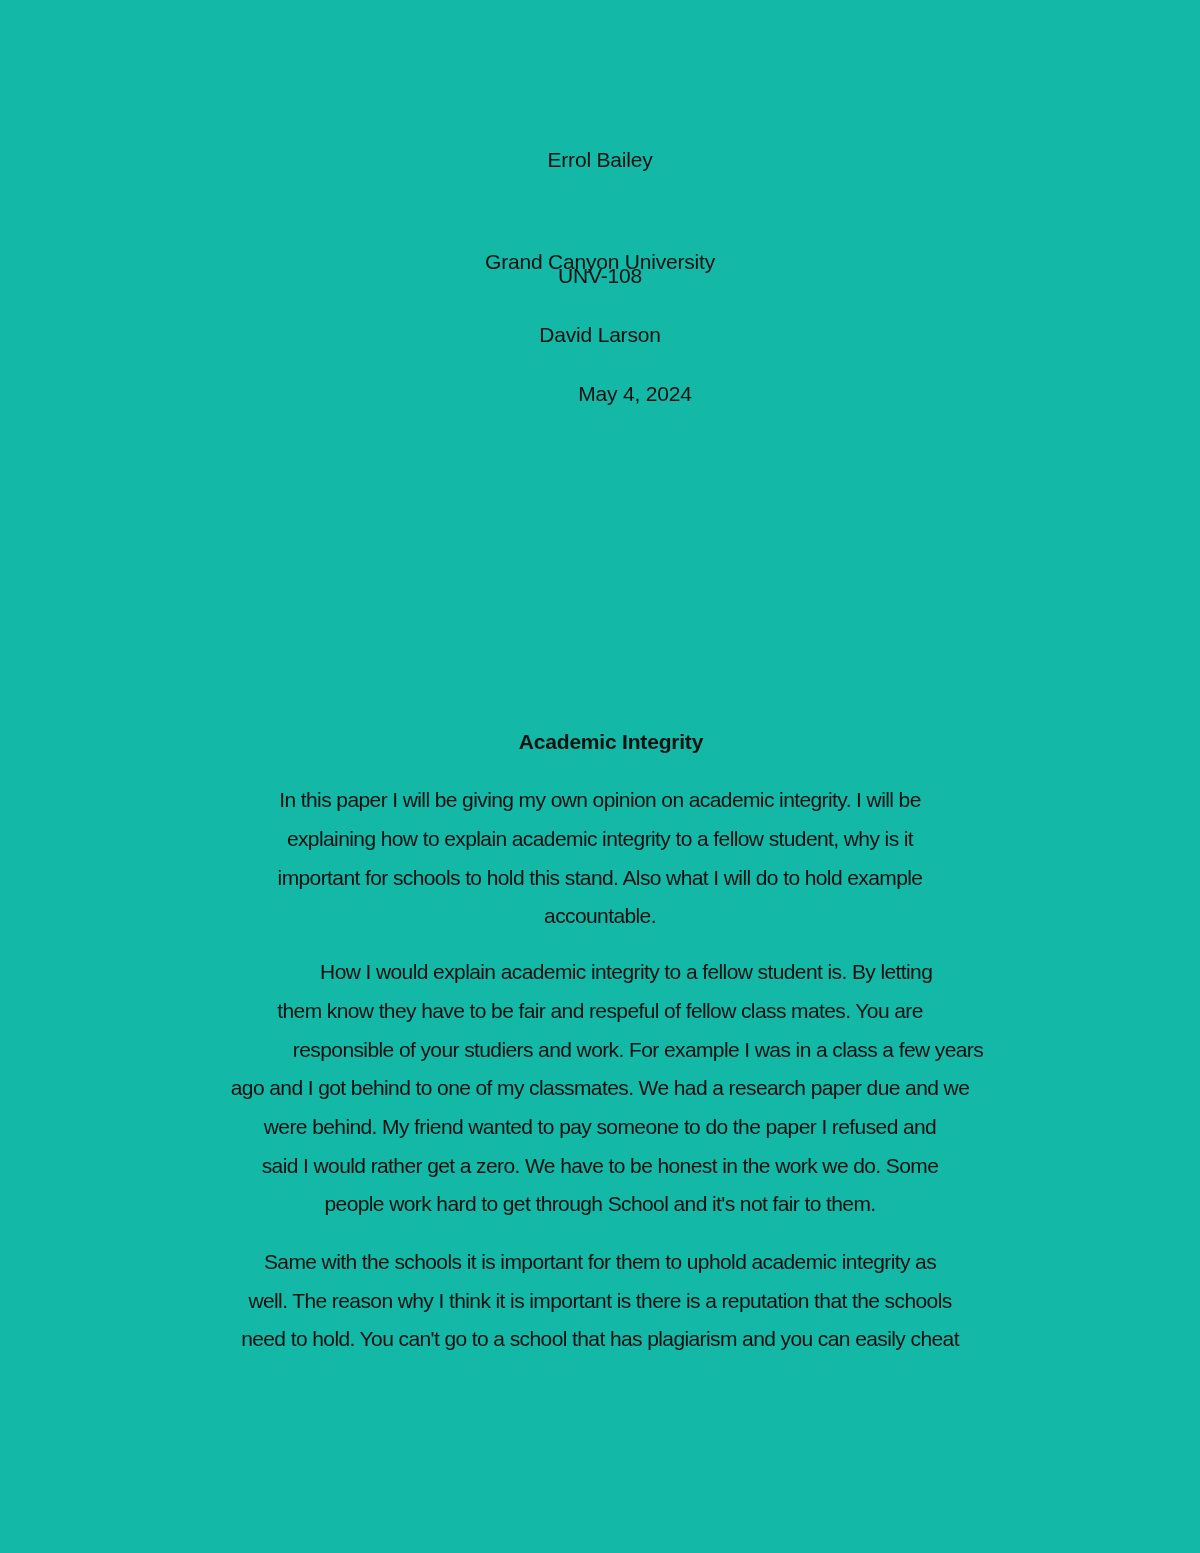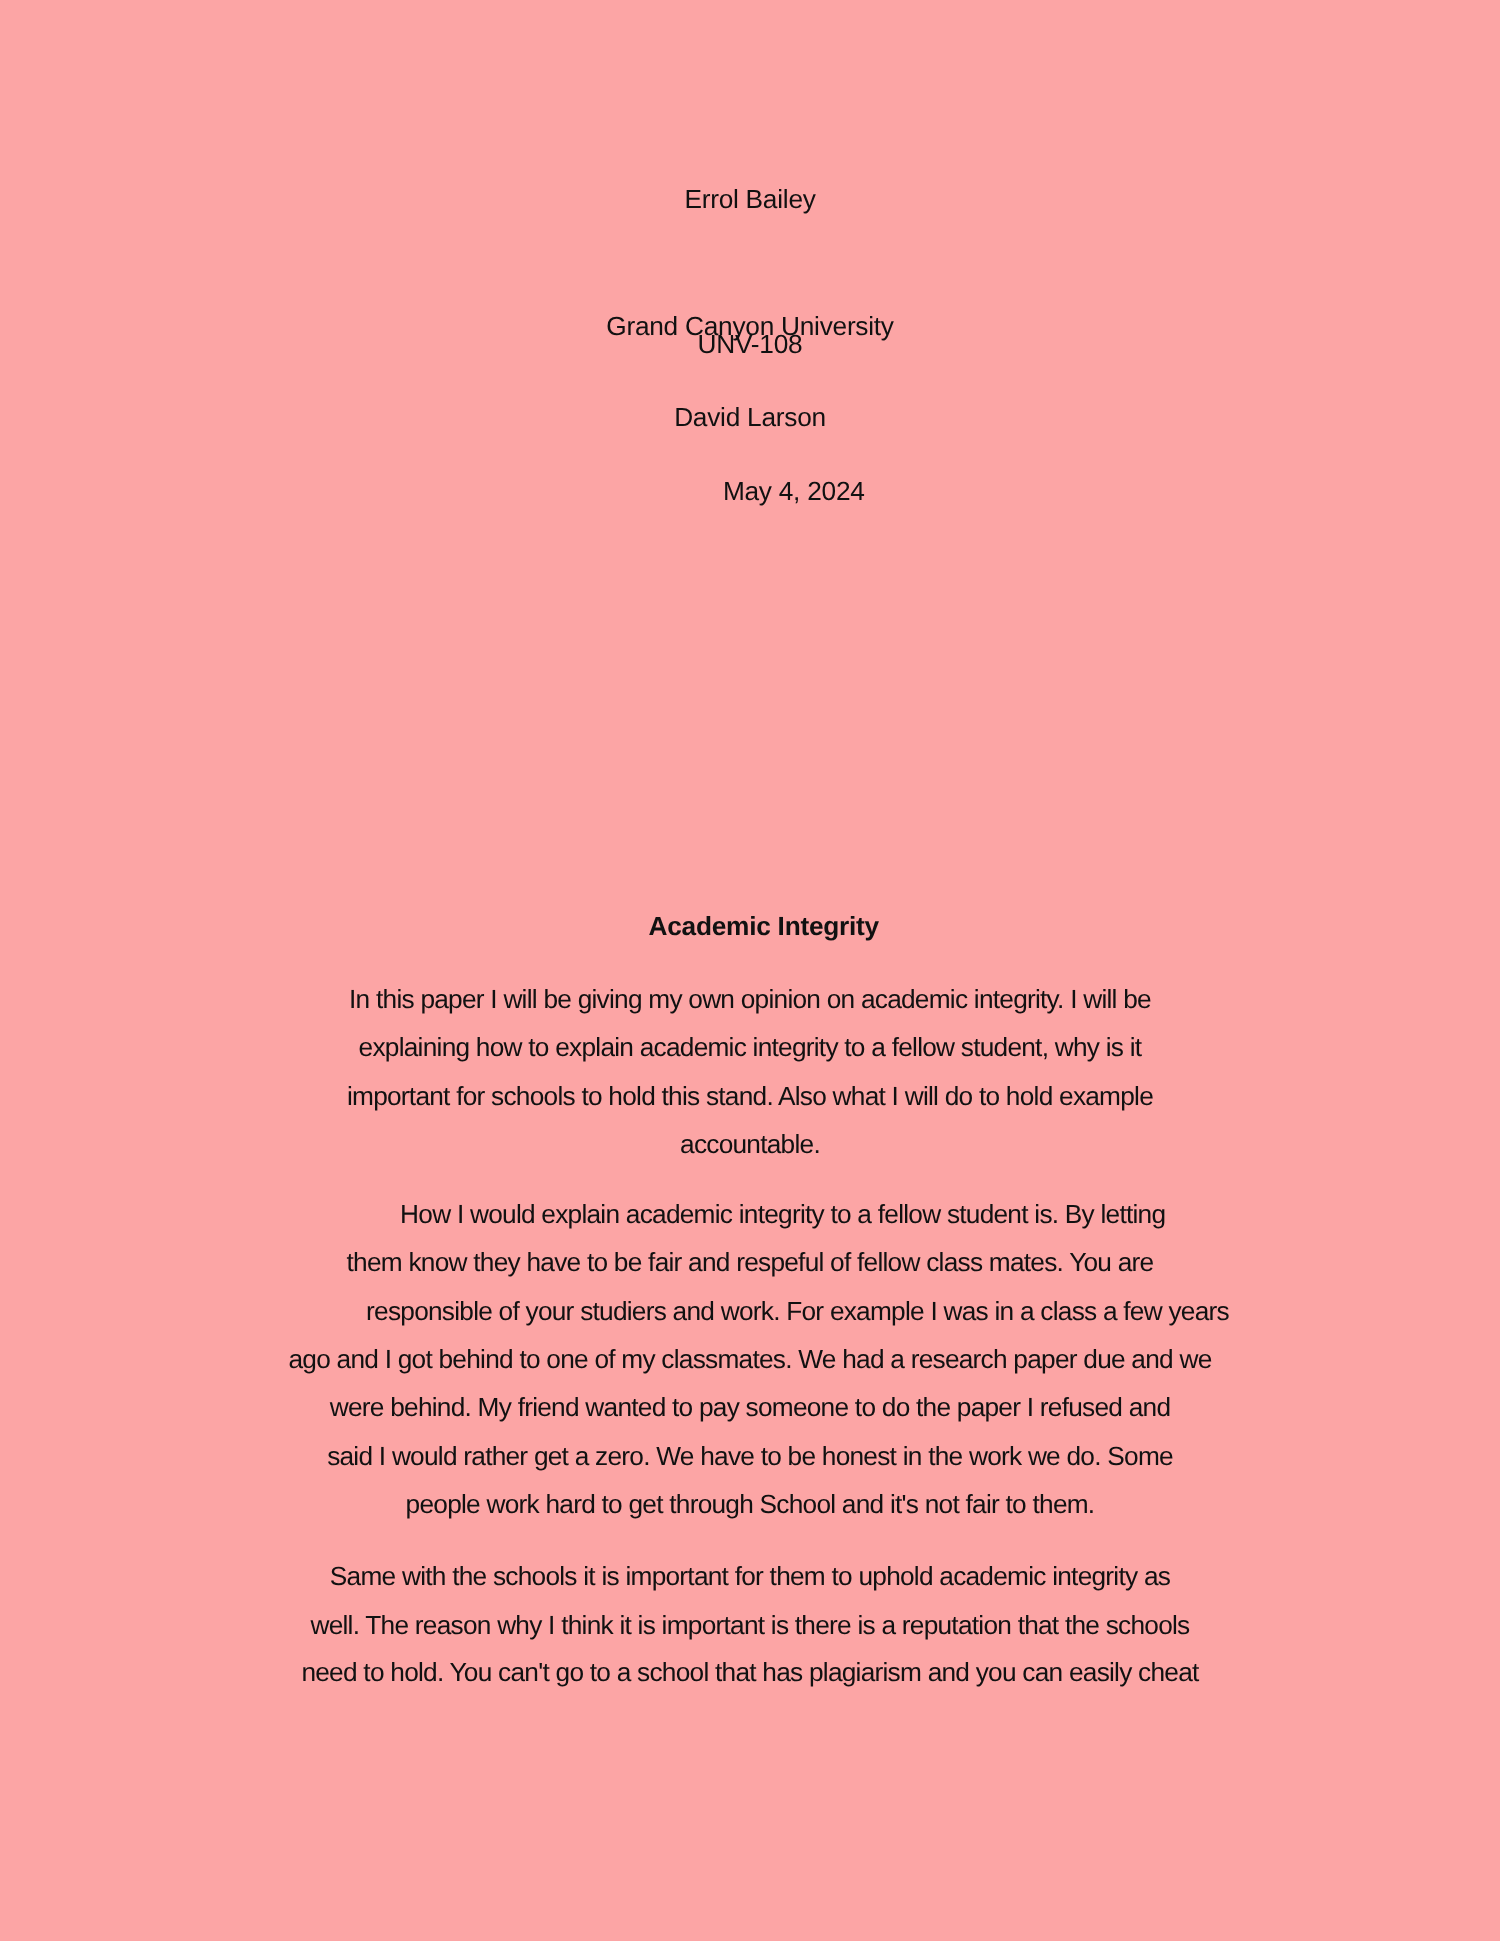--- a/index.html
+++ b/index.html
@@ -13,21 +13,21 @@
       position: relative;
       overflow: hidden;
       font-family: "Liberation Sans", "DejaVu Sans", sans-serif;
       color: #111111;
     }
     .page {
       position: absolute;
       left: 0; top: 0;
       width: 1200px;
       height: 1553px;
-      background: #fca5a5;
+      background: #14b8a6;
     }
     .line {
       position: absolute;
       left: 0;
       width: 1200px;
       text-align: center;
       font-size: 21px;
       line-height: 28px;
       white-space: nowrap;
       letter-spacing: -0.2px;

